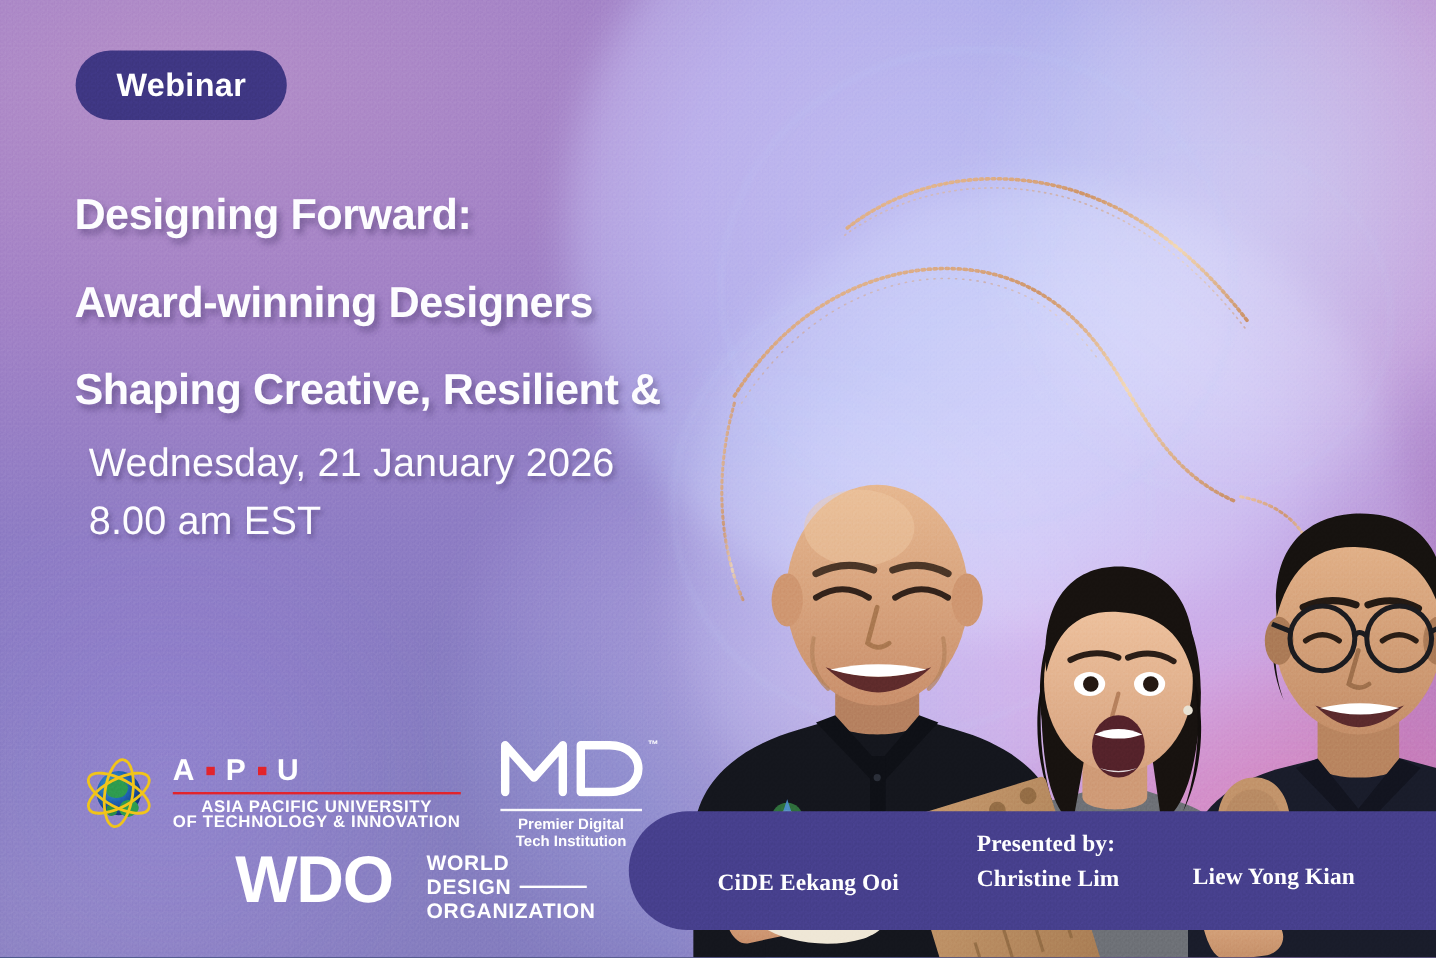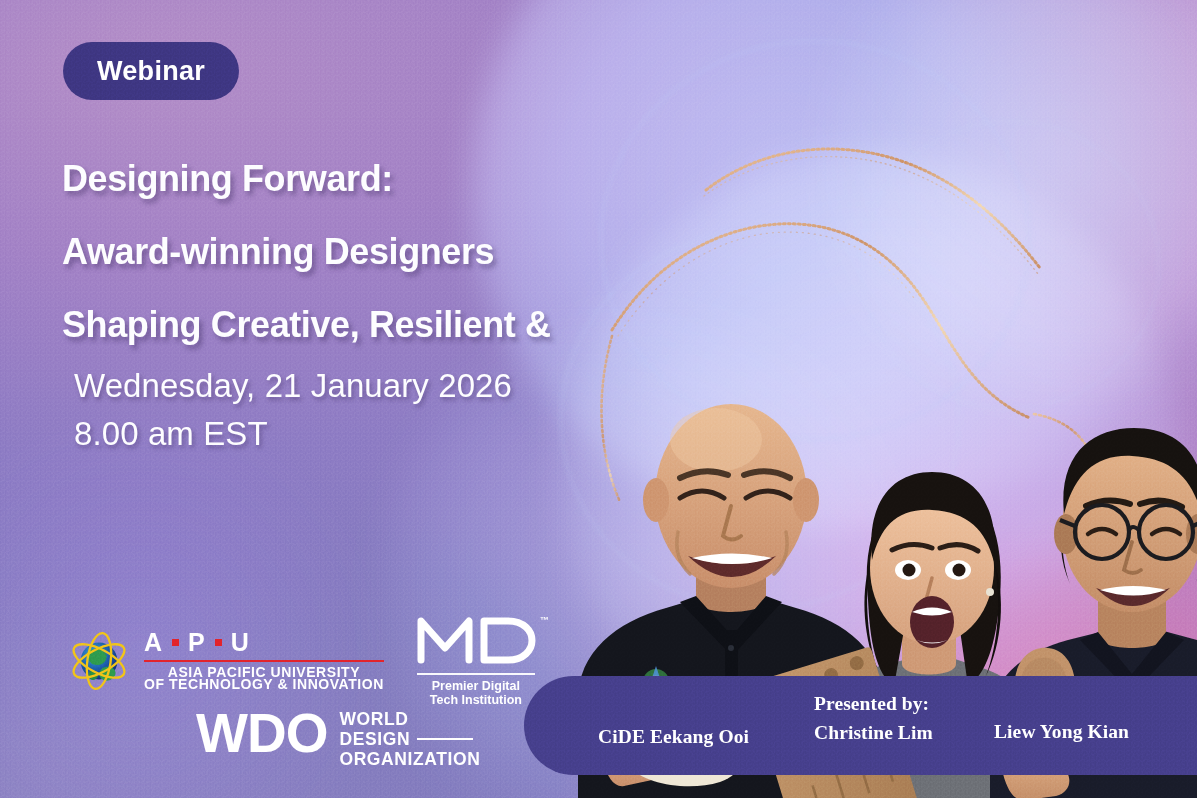--- a/index.html
+++ b/index.html
@@ -168,21 +168,21 @@
   .md-rule { width: 118px; height: 1.5px; background: #fff; margin: 5px 0 4px; opacity: .95; }
   .md-sub {
     color: #fff; font-size: 12.5px; font-weight: bold;
     line-height: 14.5px; text-align: left; white-space: nowrap;
   }
 
   
   .wdo-lock {
     position: absolute;
     left: 196px; top: 706px;
-    display: flex; align-items: flex-start; gap: 12px;
+    display: flex; align-items: flex-start; gap: 28px;
   }
   .wdo-word {
     color: #fff; font-size: 55px; font-weight: bold;
     line-height: 55px; letter-spacing: -1px;
   }
   .wdo-stack {
     color: #fff; font-size: 17.5px; font-weight: bold;
     line-height: 20px; letter-spacing: .6px;
     padding-top: 3px;
   }

